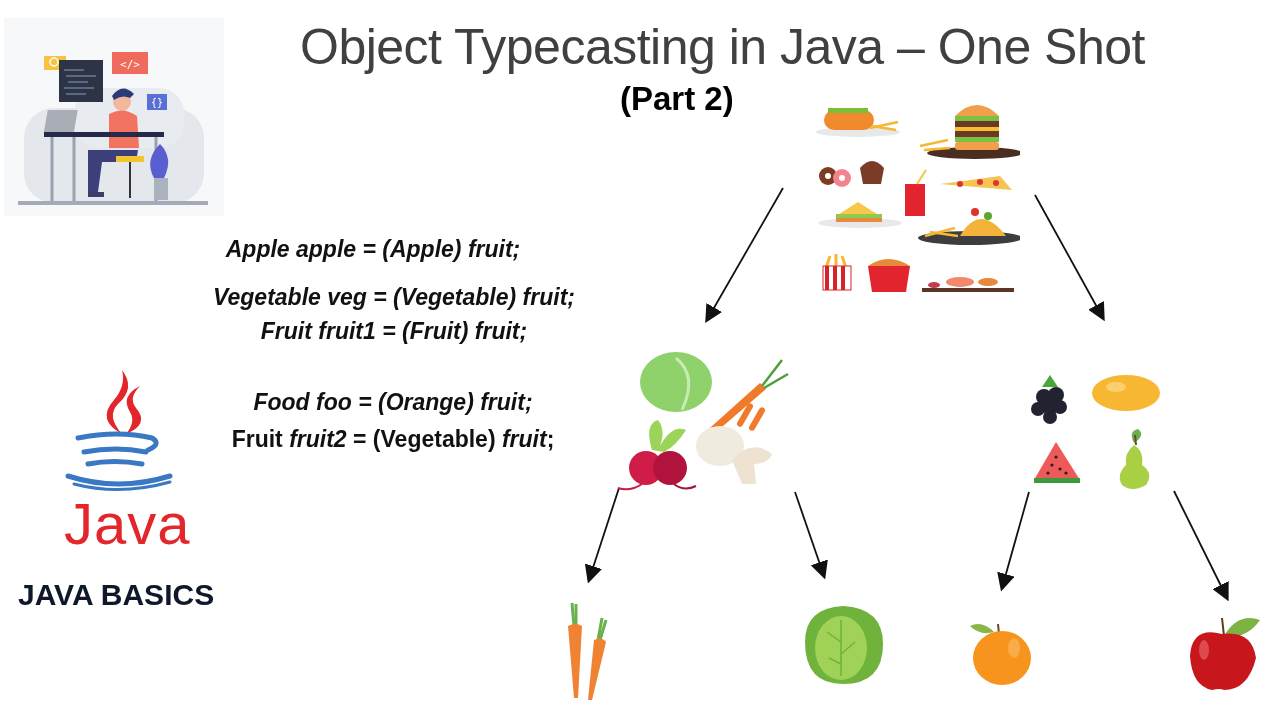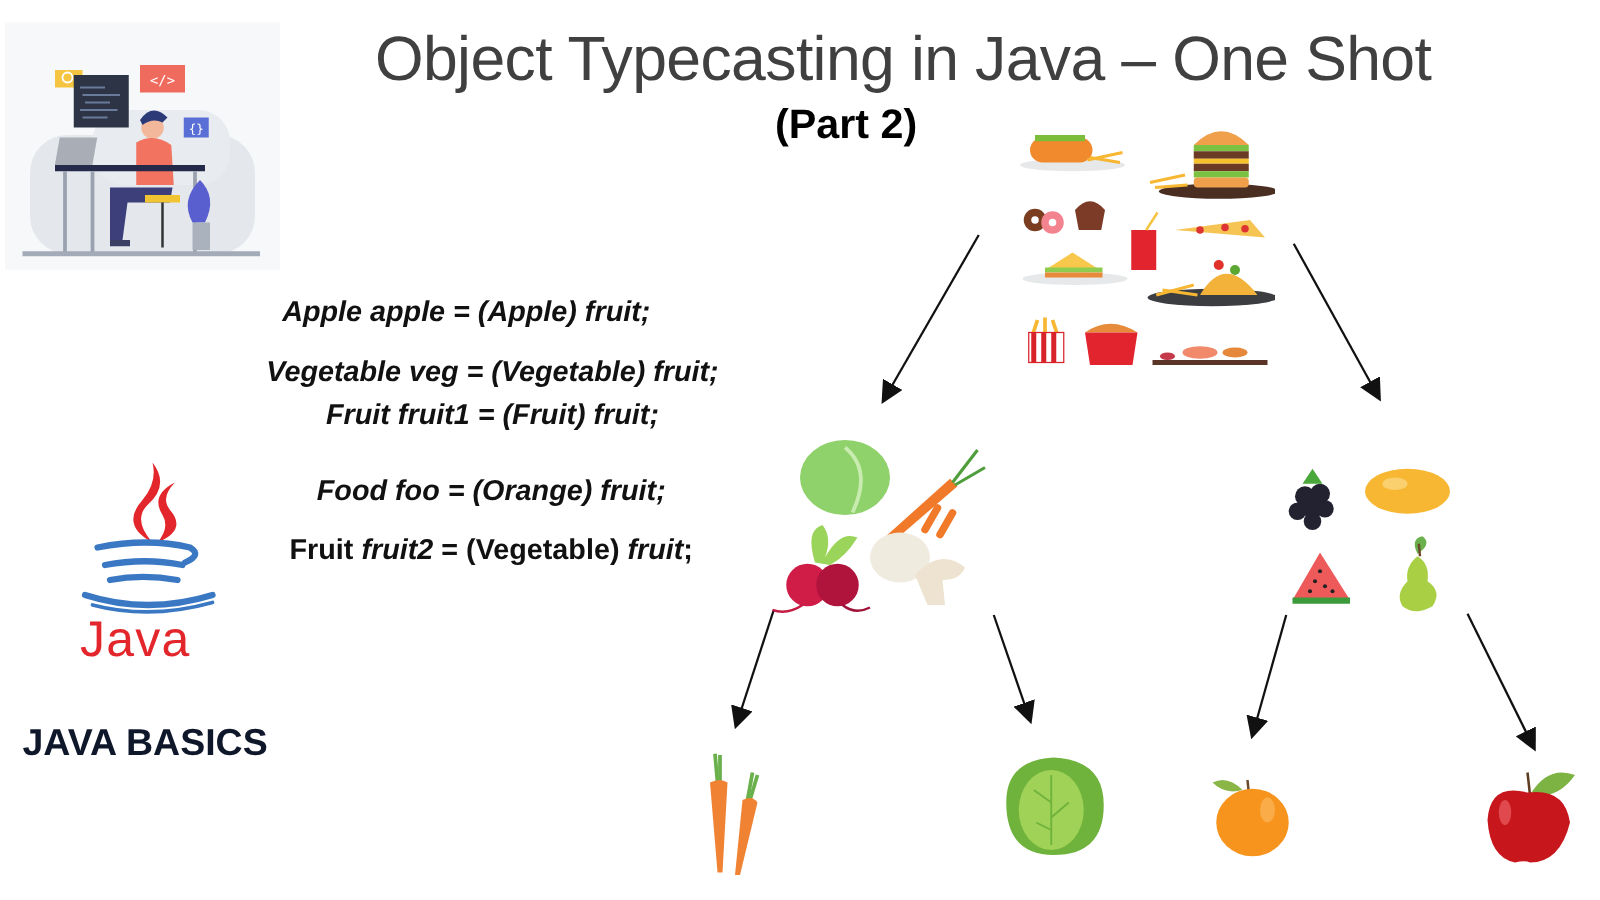--- a/index.html
+++ b/index.html
@@ -18,21 +18,21 @@
   .code-line {
     position: absolute; font-size: 23px; font-weight: 700; white-space: nowrap; color: #111;
     transform: translateX(-50%);
   }
   .code-line.italic { font-style: italic; }
   .code-line .it { font-style: italic; margin-top: 36px; }
   .java-basics {
     left: 18px; top: 578px; font-size: 30px; font-weight: 700; color: #0f172a; white-space: nowrap;
   }
   .java-word {
-    left: 64px; top: 490px; font-size: 40px; color: #e3262b; font-weight: 400; letter-spacing: 1px;
+    left: 64px; top: 490px; font-size: 58px; color: #e3262b; font-weight: 400; letter-spacing: 1px;
   }
   .dev-illus {
     left: 4px; top: 18px; width: 220px; height: 198px; background: #f7f8fa;
   }
   svg { display: block; }
 </style>
 </head>
 <body>
 
 <div class="abs dev-illus">
@@ -71,21 +71,21 @@
   </svg>
 </div>
 
 <div class="abs title">Object Typecasting in Java – One Shot</div>
 <div class="abs subtitle">(Part 2)</div>
 
 <div>
   <div class="code-line italic" style="left:373px; top:236px;text-align:center;">Apple apple = (Apple) fruit;</div>
   <div class="code-line italic" style="left:394px; top:284px;text-align:center;">Vegetable veg = (Vegetable) fruit;</div>
   <div class="code-line italic" style="left:394px; top:318px;">Fruit fruit1 = (Fruit) fruit;</div>
-  <div class="code-line italic" style="left:393px; top:379px;font-style:italic;">Food foo = (Orange) fruit;</div>
+  <div class="code-line italic" style="left:393px; top:389px;font-style:italic;">Food foo = (Orange) fruit;</div>
   <div class="code-line" style="left:393px; top:426px;"><span>Fruit </span><span class="it">fruit2</span><span> = (Vegetable) </span><span class="it">fruit</span><span>;</span></div>
 </div>
 
 <div class="abs" style="left:62px; top:368px;">
   <svg width="120" height="130" viewBox="0 0 120 130">
     <path d="M60 2 q14 18 -4 34 q-12 12 4 30 q-26 -14 -8 -34 q12 -14 8 -30z" fill="#e3262b"></path>
     <path d="M78 18 q-20 10 -10 26 q6 10 -4 22 q24 -10 10 -26 q-8 -10 4 -22z" fill="#e3262b"></path>
     <path d="M16 70 q40 -8 74 0 q10 6 -4 12" fill="none" stroke="#3a78c3" stroke-width="5" stroke-linecap="round"></path>
     <path d="M22 84 q32 -6 62 0" fill="none" stroke="#3a78c3" stroke-width="5" stroke-linecap="round"></path>
     <path d="M26 96 q26 -5 54 0" fill="none" stroke="#3a78c3" stroke-width="5" stroke-linecap="round"></path>

